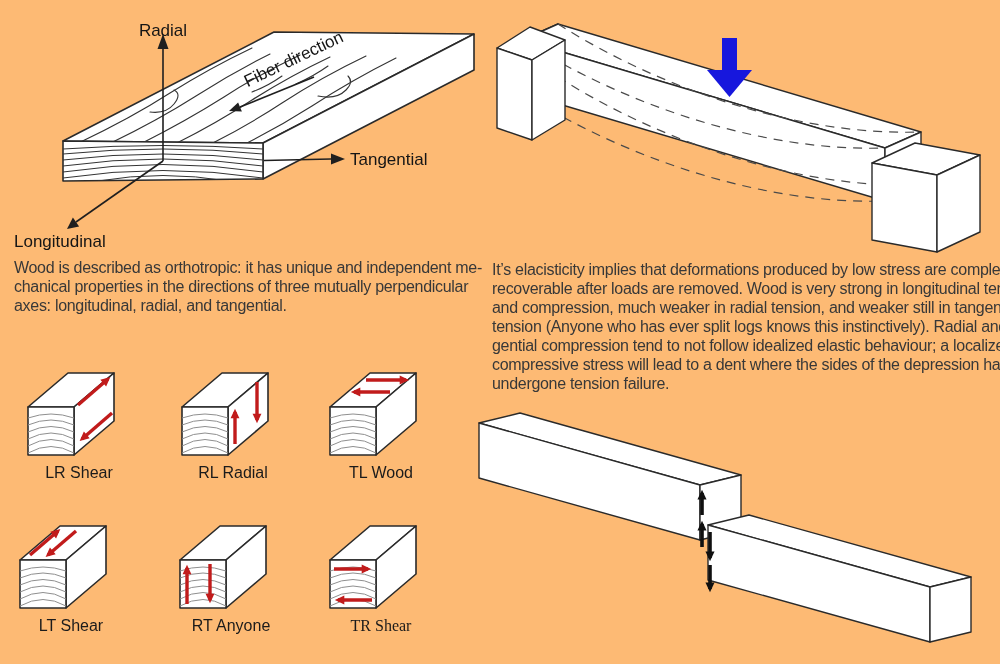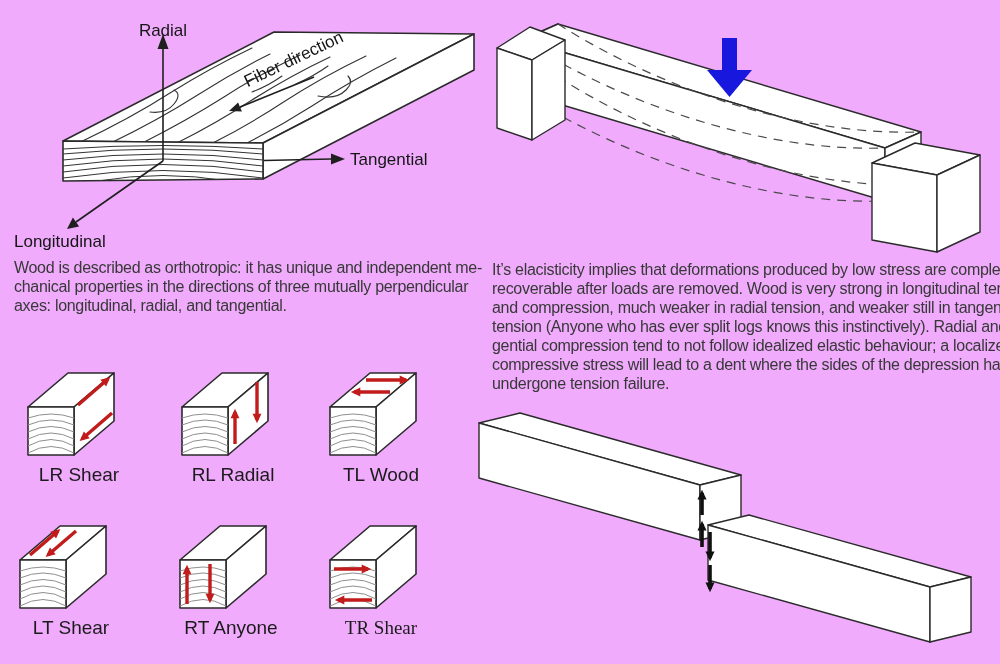--- a/index.html
+++ b/index.html
@@ -1,27 +1,27 @@
 <!DOCTYPE html>
 <html style="--shear: #c11b1b; --load: #1717dd; --ink: #2a2a2a; --ring: #8f8f8f; --text: #383838;"><head>
 <meta charset="utf-8">
 <style>
   html,body{margin:0;padding:0;background:#fff;}
-  .canvas{position:relative;width:1000px;height:664px;background:#f0abfc;overflow:hidden;
+  .canvas{position:relative;width:1000px;height:664px;background:#fdba74;overflow:hidden;
           font-family:"Liberation Sans","DejaVu Sans",sans-serif;}
   .fig{position:absolute;}
   .fig-axes{left:0;top:0;}
   .fig-bend{left:485px;top:5px;}
   .fig-offset{left:470px;top:412px;}
   .para{position:absolute;font-size:16px;line-height:19px;letter-spacing:-0.3px;
         color:var(--text,#383838);white-space:pre;margin:0;}
   .para-left{left:14px;top:258px;width:452px;}
   .para-right{left:492px;top:260px;width:505px;}
   .shear-fig{position:absolute;width:120px;}
-  .shear-label{width:110px;text-align:center;font-size:19px;color:#1b1b1b;margin-top:-7px;}
+  .shear-label{width:110px;text-align:center;font-size:16px;color:#1b1b1b;margin-top:-7px;}
   #sLR{left:24px;top:367px;} #sRL{left:178px;top:367px;} #sTL{left:326px;top:367px;}
   #sLT{left:16px;top:520px;} #sRT{left:176px;top:520px;} #sTR{left:326px;top:520px;font-family:Liberation Serif, serif;}
 
   
   .outline{fill:#fff;stroke:var(--ink,#2a2a2a);stroke-width:1.6;stroke-linejoin:round;}
   .outline-thin{fill:#fff;stroke:var(--ink,#2a2a2a);stroke-width:1.4;stroke-linejoin:round;}
   .rings{stroke:var(--ring,#8f8f8f);stroke-width:1;fill:none;}
   .grain{stroke:#333;stroke-width:1.1;fill:none;stroke-linecap:round;}
   .rings-big{stroke:#333;stroke-width:1;fill:none;}
   .sarrow{stroke:var(--shear,#c11b1b);stroke-width:3.4;fill:none;}

